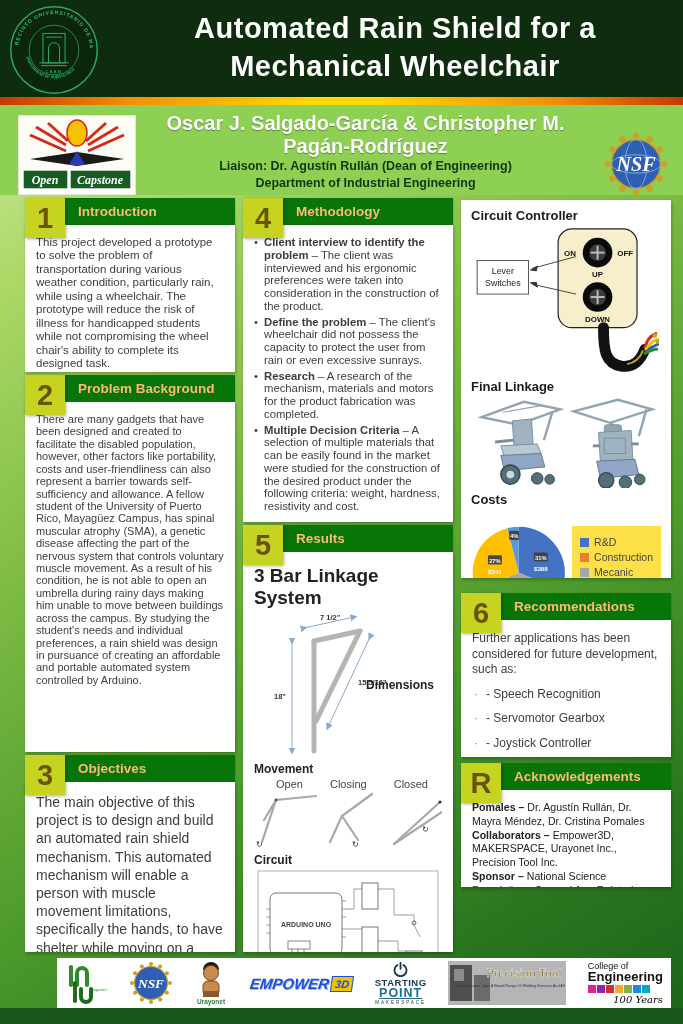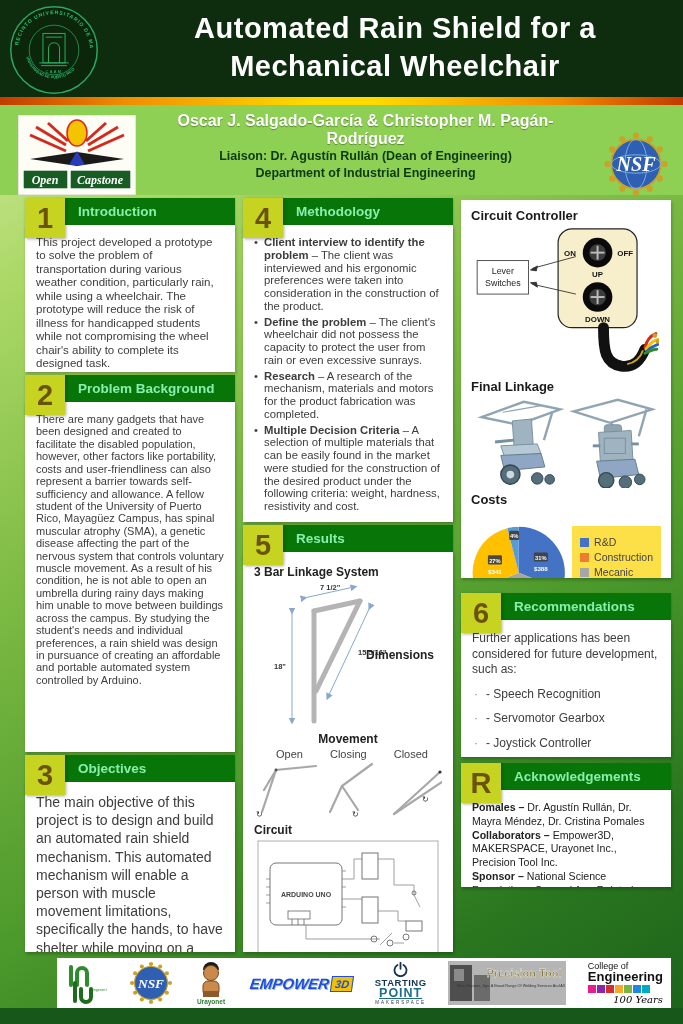--- a/index.html
+++ b/index.html
@@ -13,49 +13,49 @@
   #title-block { position:absolute; left:115px; right:8px; top:10px; text-align:center;
     color:#fff; font-weight:bold; font-size:29px; line-height:1.3; letter-spacing:.5px;}
   #stripe { position:absolute; top:97px; left:0; width:683px; height:8px;
     background:linear-gradient(90deg,#c23a00 0%,#f08c00 18%,#ffd900 45%,#ffd900 55%,#f08c00 82%,#c23a00 100%); }
 
   
   #byline { position:absolute; top:105px; left:0; width:683px; height:90px; background:#8ed053; }
   #capstone-logo { position:absolute; left:18px; top:10px; }
   #nsf-logo-header { position:absolute; right:14px; top:26px; }
   #byline-text { position:absolute; left:140px; right:92px; top:7px; text-align:center; }
-  .authors { color:#fff; font-weight:bold; font-size:16px; text-shadow:0 1px 1px rgba(0,0,0,.35); }
+  .authors { color:#fff; font-weight:bold; font-size:20px; text-shadow:0 1px 1px rgba(0,0,0,.35); }
   .byline-sub { color:#0d3a0d; font-weight:bold; font-size:12.5px; line-height:1.35; }
 
   
   .col { position:absolute; width:210px; }
   #col1 { left:25px; top:198px; }
   #col2 { left:243px; top:198px; }
   #col3 { left:461px; top:200px; }
 
   .section { position:relative; }
   .badge { position:absolute; top:0; left:0; width:40px; height:40px; background:#c7d321;
     color:#6b5305; font-size:29px; font-weight:bold; display:flex; align-items:center;
     justify-content:center; z-index:3; box-shadow:1px 1px 3px rgba(0,0,0,.35); }
-  .bar { margin-left:40px; height:27px; background:#077507; color:#86efac; font-weight:bold;
+  .bar { margin-left:40px; height:27px; background:#077507; color:#fdba74; font-weight:bold;
     font-size:13.5px; display:flex; align-items:center; padding-left:13px;
     box-shadow:0 1px 2px rgba(0,0,0,.3); }
   .sec-body { background:#fff; padding:11px 11px 8px 11px; color:#3d3d3d; overflow:hidden;
     box-shadow:1px 2px 3px rgba(0,0,0,.25); }
 
   #intro-body { height:147px; font-size:11.5px; line-height:1.17; }
   #background-body { height:350px; font-size:11px; line-height:1.13; }
   #objectives-body { height:170px; font-size:14px; line-height:1.3; }
   #methodology-body { height:297px; font-size:11.3px; line-height:1.13; }
   #methodology-body ul { list-style:none; }
   #methodology-body li { padding-left:10px; position:relative; margin-bottom:3px; }
   #methodology-body li::before { content:"•"; position:absolute; left:0; top:0; }
   #results-body { height:400px; font-size:12px; }
-  .results-h { font-size:12px; font-weight:bold; color:#222; margin:2px 0 2px 0; }
-  .movement-h { text-align:center; font-weight:bold; font-size:12px; color:#222; }
+  .results-h { font-size:19px; font-weight:bold; color:#222; margin:2px 0 2px 0; }
+  .movement-h { font-weight:bold; font-size:12px; color:#222; }
   .states-row { display:flex; justify-content:space-between; padding:0 14px 0 22px;
     font-size:11px; color:#444; margin-top:2px; }
   #reco-body { height:137px; font-size:12px; line-height:1.3; }
   #reco-body .reco-item { margin-top:9px; padding-left:14px; position:relative; }
   #reco-body .reco-item::before { content:"·"; position:absolute; left:2px; color:#888; }
   #ack-body { height:97px; font-size:10.6px; line-height:1.3; color:#222; }
 
   
   #right-panel { background:#fff; height:378px; padding:8px 10px; box-shadow:1px 2px 3px rgba(0,0,0,.25); overflow:hidden;}
   .panel-h { font-size:13px; font-weight:bold; color:#1a1a1a; margin-bottom:2px; }

